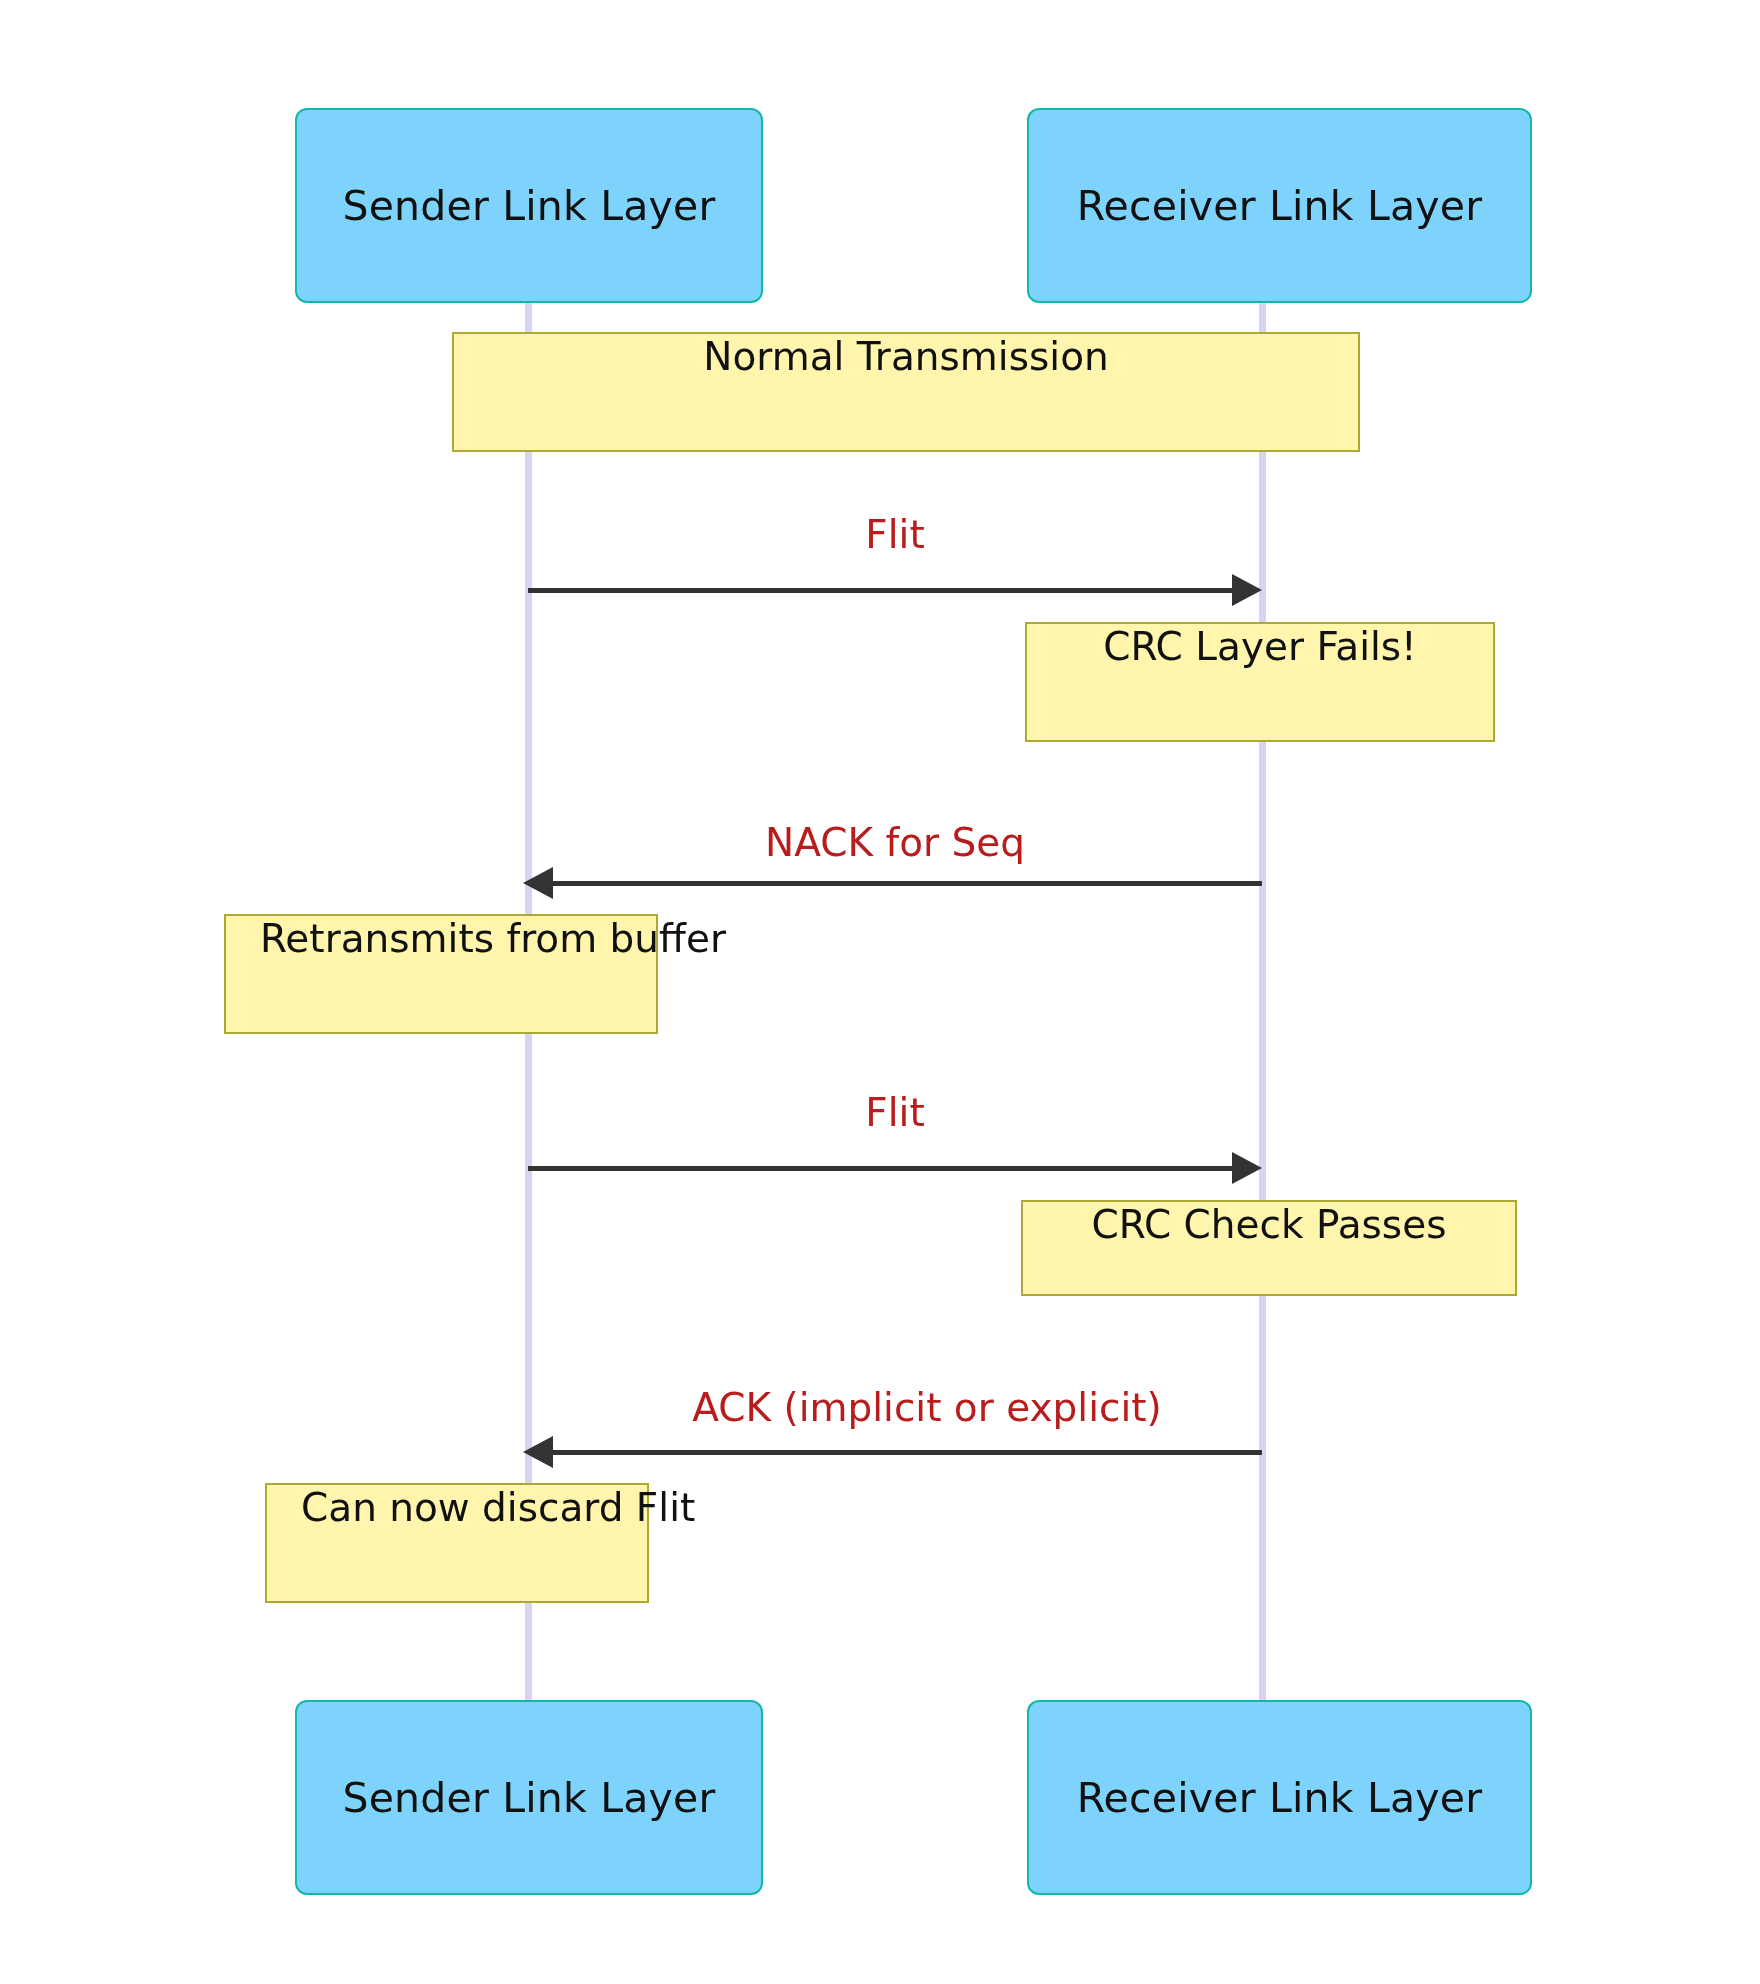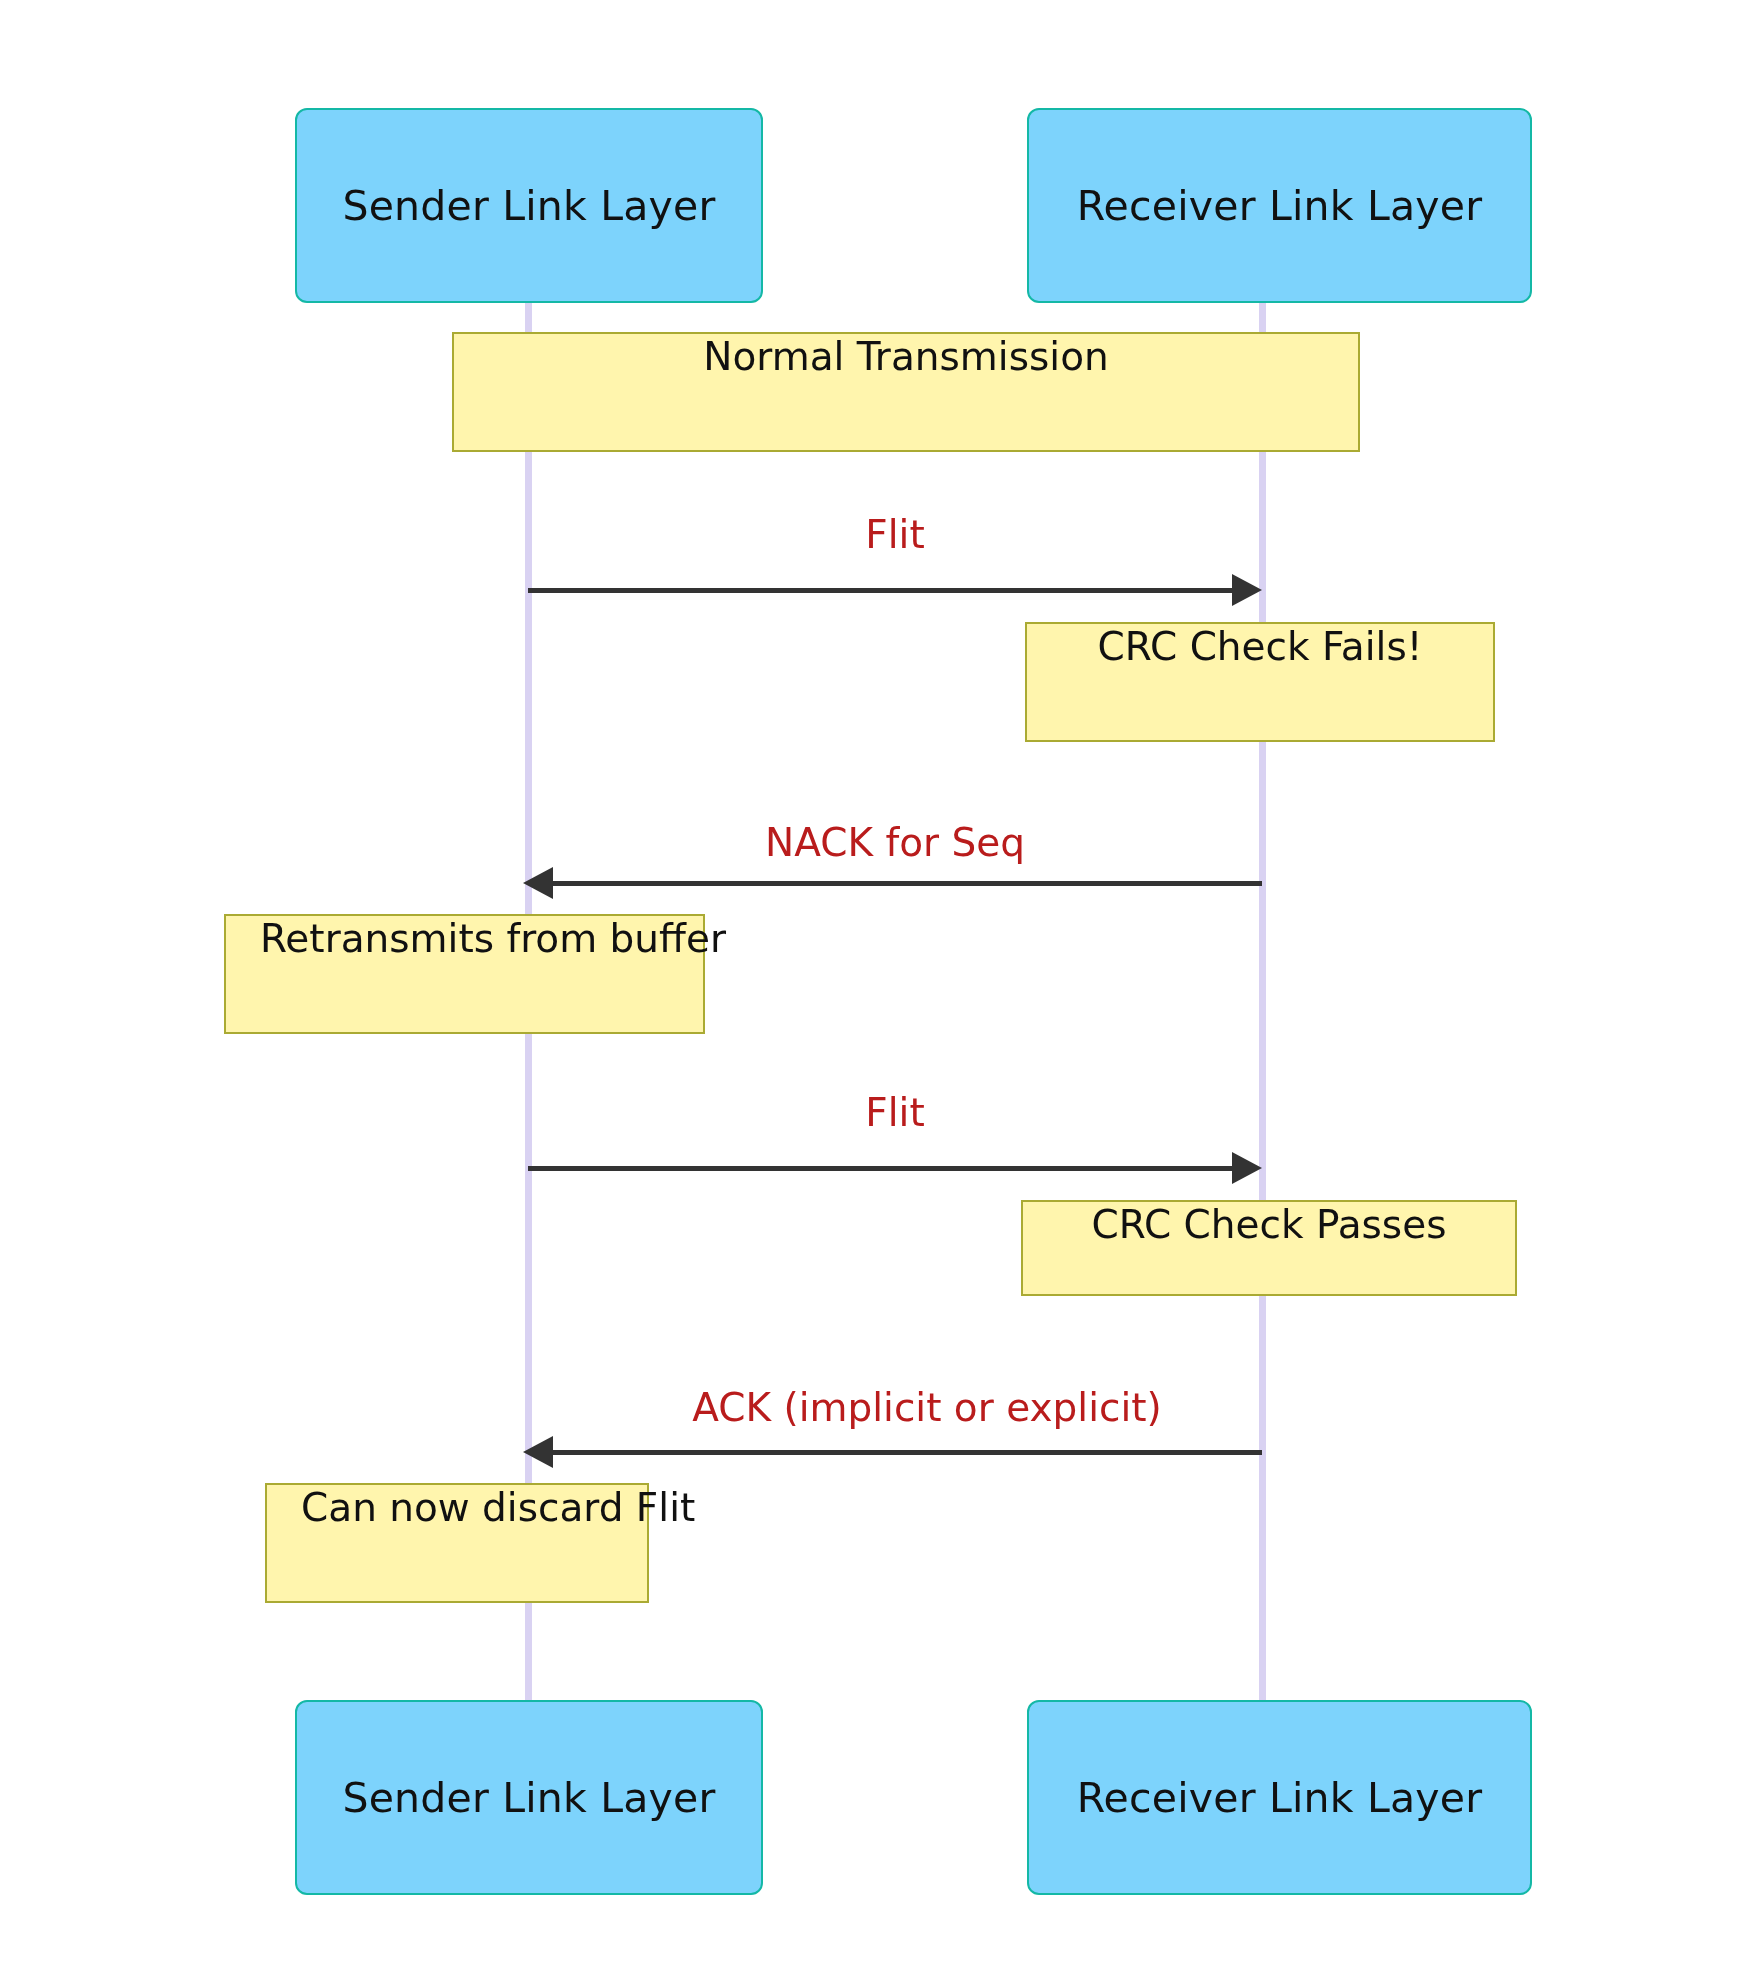--- a/index.html
+++ b/index.html
@@ -108,28 +108,28 @@
 
   <div class="note center" style="left:452px; top:332px; width:908px; height:120px;">
     <span class="note-label">Normal Transmission</span>
   </div>
 
   <div class="msg-label" style="left:895px; top:512px;">Flit</div>
   <div class="msg-line" style="left:528px; top:588px; width:712px;"></div>
   <div class="arrowhead right" style="left:1232px; top:574px;"></div>
 
   <div class="note center" style="left:1025px; top:622px; width:470px; height:120px;">
-    <span class="note-label">CRC Check Fails!</span>
+    <span class="note-label">CRC Layer Fails!</span>
   </div>
 
   <div class="msg-label" style="left:895px; top:820px;">NACK for Seq</div>
   <div class="msg-line" style="left:550px; top:881px; width:712px;"></div>
   <div class="arrowhead left" style="left:523px; top:867px;"></div>
 
-  <div class="note left" style="left:224px; top:914px; width:481px; height:120px;">
+  <div class="note left" style="left:224px; top:914px; width:434px; height:120px;">
     <span class="note-label">Retransmits from buffer</span>
   </div>
 
   <div class="msg-label" style="left:895px; top:1090px;">Flit</div>
   <div class="msg-line" style="left:528px; top:1166px; width:712px;"></div>
   <div class="arrowhead right" style="left:1232px; top:1152px;"></div>
 
   <div class="note center" style="left:1021px; top:1200px; width:496px; height:96px;">
     <span class="note-label">CRC Check Passes</span>
   </div>

